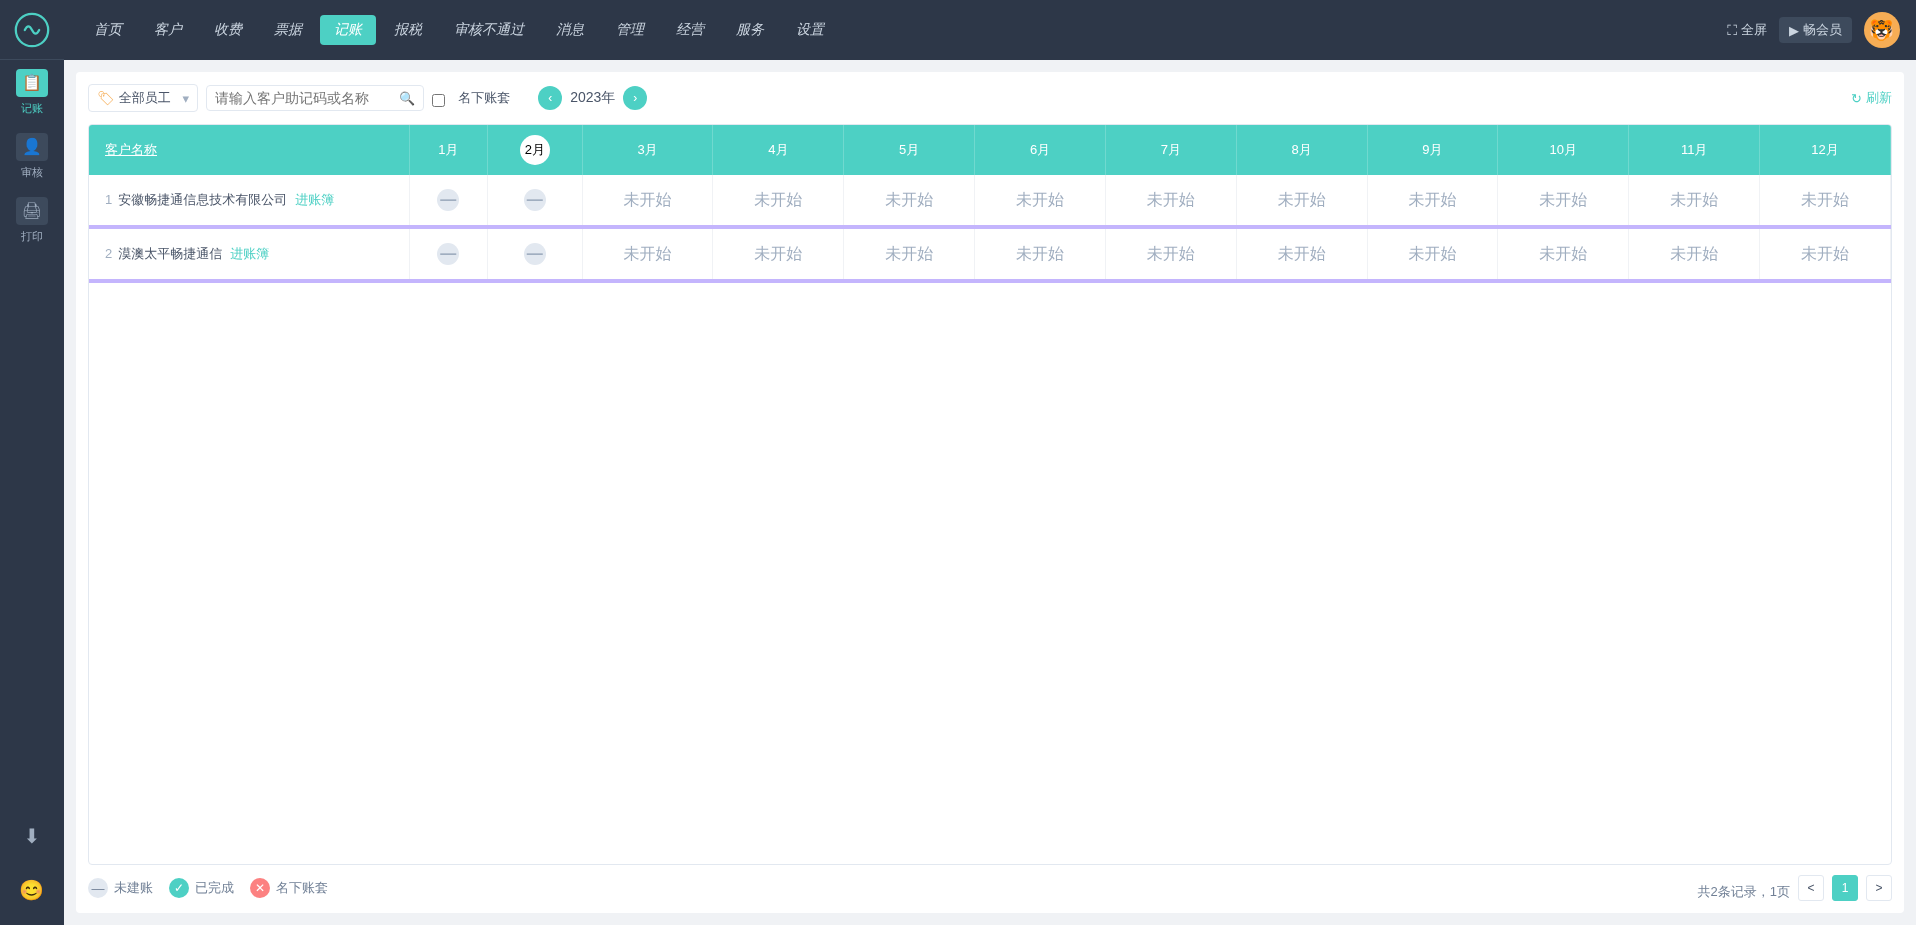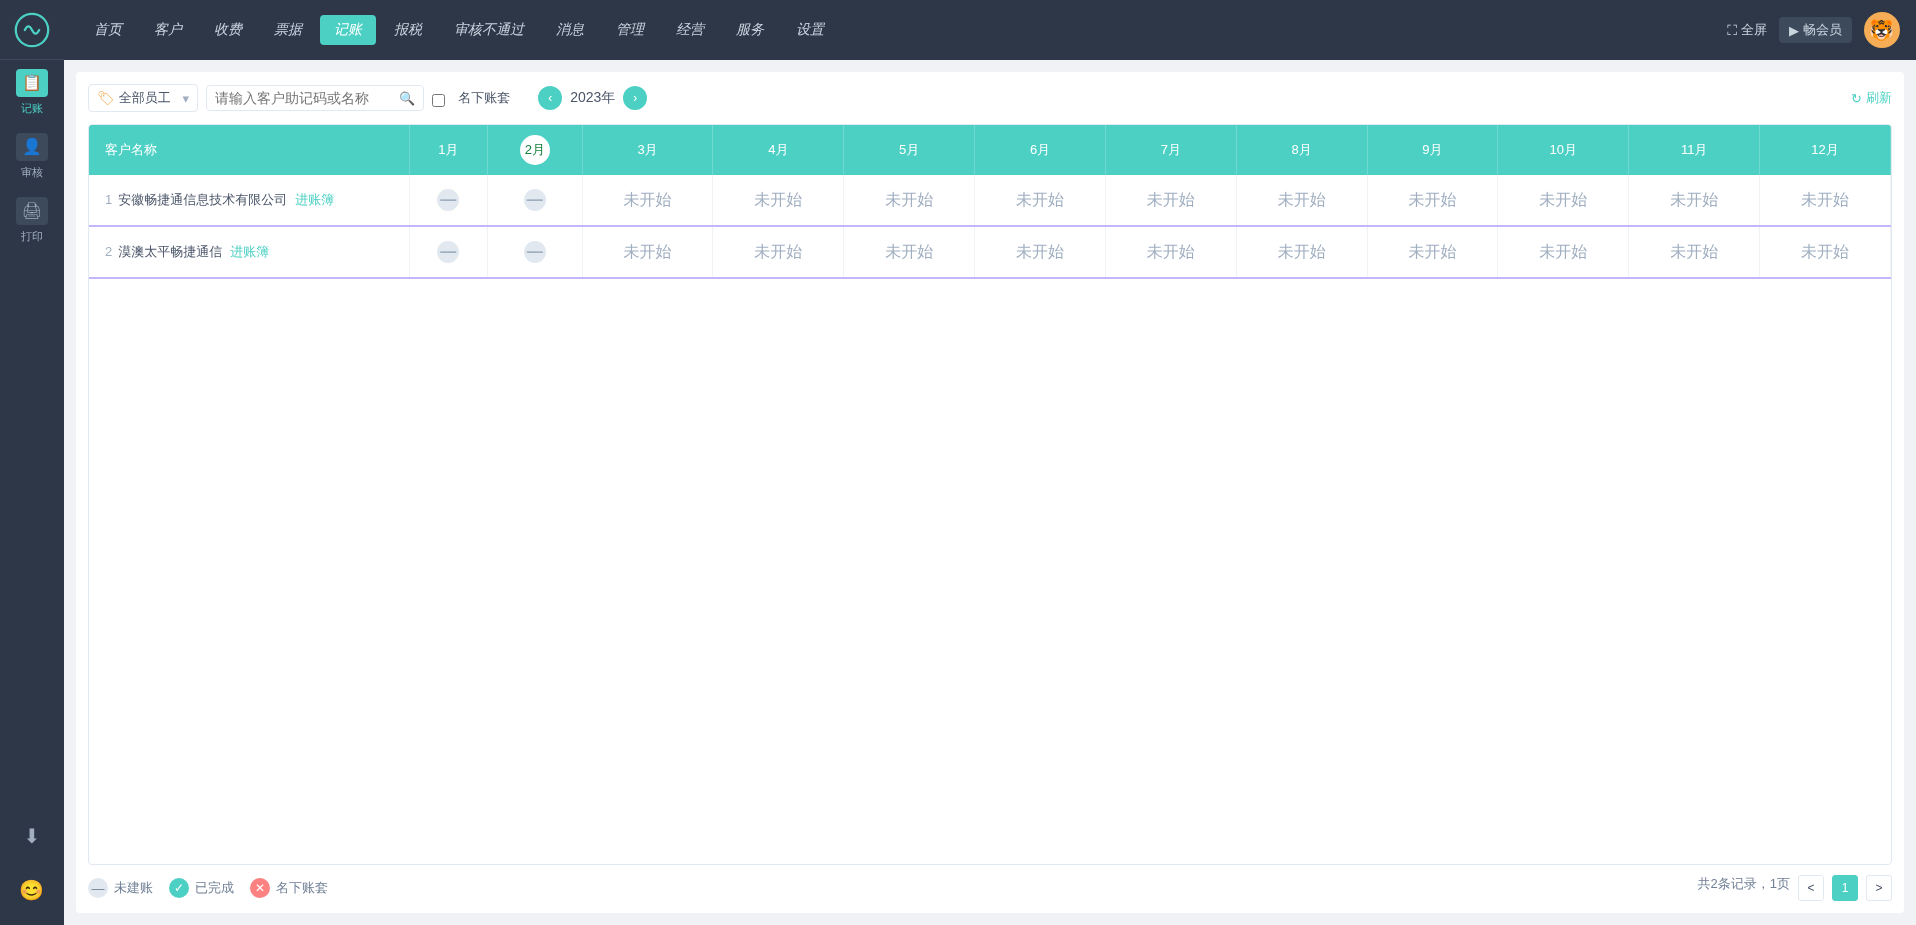--- a/index.html
+++ b/index.html
@@ -271,33 +271,34 @@
       font-weight: 500;
       font-size: 13px;
       border-right: 1px solid rgba(255,255,255,0.2);
       white-space: nowrap;
     }
     thead th:first-child {
       text-align: left;
       padding-left: 16px;
       width: 320px;
       min-width: 280px;
+      text-decoration: underline;
     }
     .month-header.current {
       background: white;
-      color: #15803d;
+      color: #000000;
       border-radius: 50%;
       width: 30px;
       height: 30px;
       display: inline-flex;
       align-items: center;
       justify-content: center;
     }
     tbody tr {
-      border-bottom: 2px solid #c4b5fd;
+      border-bottom: 4px solid #c4b5fd;
       margin-top: 24px;
     }
     tbody td {
       padding: 14px 8px;
       text-align: center;
       font-size: 13px;
       color: #718096;
       border-right: 1px solid #f0f2f5;
     }
     tbody td:first-child {
@@ -357,21 +358,21 @@
       display: inline-flex;
       align-items: center;
       justify-content: center;
     }
     .legend-dot.gray { background: #e2e8f0; }
     .legend-dot.teal { background: #4dd0c4; }
     .legend-dot.red { background: #fc8181; }
     .footer-right {
       margin-left: auto;
       display: flex;
-      align-items: flex-start;
+      align-items: flex-end;
       gap: 8px;
       font-size: 13px;
       color: #718096;
     }
     .page-btn {
       width: 26px;
       height: 26px;
       border: 1px solid #e2e8f0;
       border-radius: 3px;
       display: flex;

